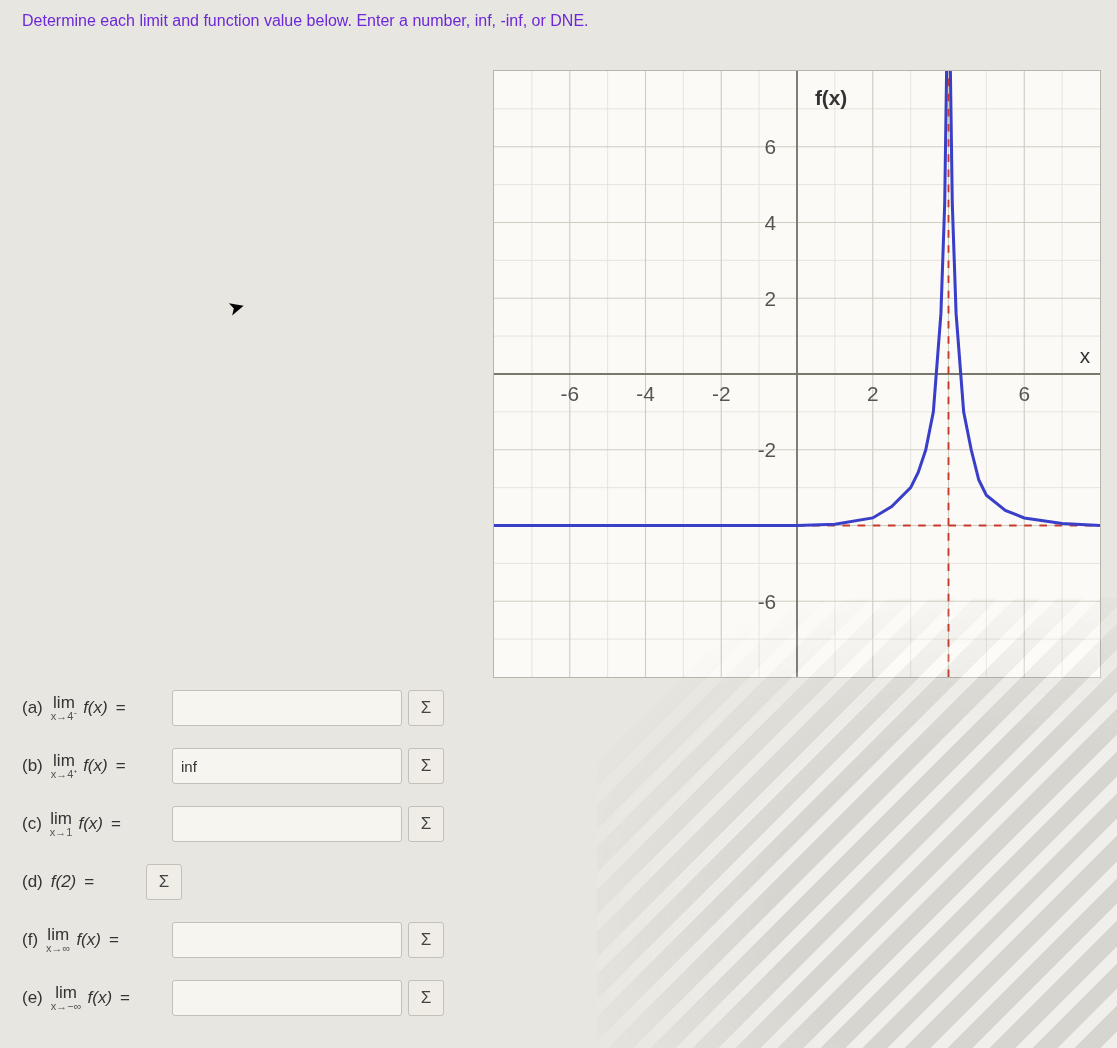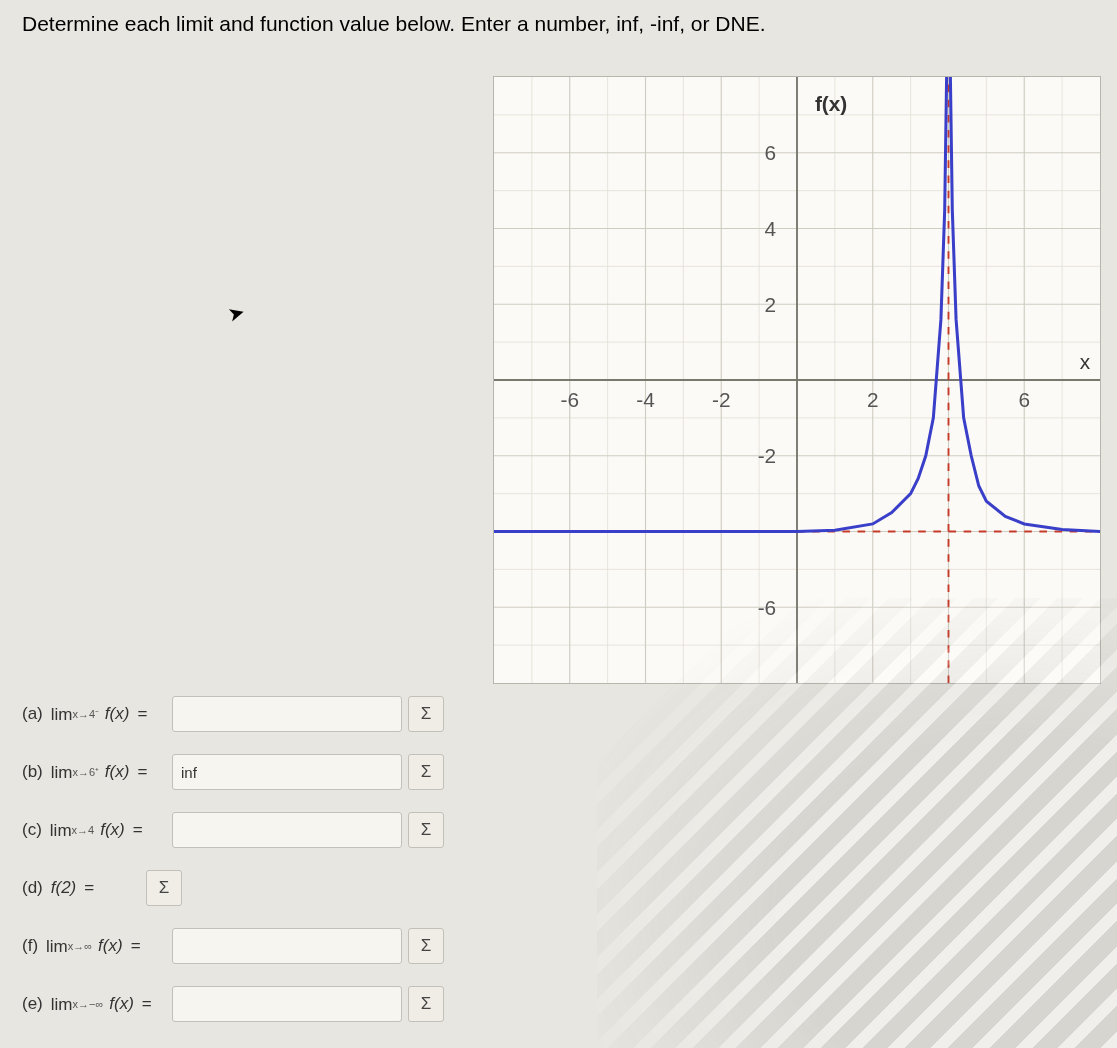--- a/index.html
+++ b/index.html
@@ -6,22 +6,22 @@
   body {
     font-family: Arial, Helvetica, sans-serif;
     background: #e8e6e0;
     width: 1117px;
     height: 1048px;
     color: #333;
     position: relative;
   }
   .instruction {
     padding: 12px 22px 0 22px;
-    font-size: 21px;
-    color: #000000;
+    font-size: 16px;
+    color: #6d28d9;
   }
   .content-area {
     position: relative;
     width: 100%;
     height: 640px;
   }
   .cursor {
     position: absolute;
     left: 228px;
     top: 265px;
@@ -52,21 +52,21 @@
     margin: 10px 0 22px 0;
     font-size: 17px;
     color: #333;
   }
   .qlabel {
     display: inline-flex;
     align-items: center;
     min-width: 150px;
   }
   .letter { margin-right: 6px; }
-  .lim-wrap { display: inline-flex; align-items: center; line-height: 1; margin: 0 4px 0 2px; }
+  .lim-wrap { display: inline-flex; flex-direction: column; align-items: center; line-height: 1; margin: 0 4px 0 2px; }
   .lim-top { font-size: 17px; }
   .lim-bot { font-size: 11px; color: #555; }
   .fx { font-style: italic; margin: 0 4px 0 2px; }
   .eq { margin: 0 6px 0 4px; }
   .ans-input {
     width: 230px;
     height: 36px;
     padding: 4px 8px;
     border: 1px solid #c2c0b8;
     border-radius: 3px;
@@ -199,35 +199,35 @@
     </span>
     <input class="ans-input" value="" style="">
     <button class="sigma-btn">Σ</button>
   </div>
 
   <div class="qrow">
     <span class="qlabel">
       <span class="letter">(b)</span>
       <span class="lim-wrap">
           <span class="lim-top">lim</span>
-          <span class="lim-bot">x→6⁺</span>
+          <span class="lim-bot">x→4⁺</span>
         </span>
       <span class="fx">f(x)</span>
       <span class="eq">=</span>
     </span>
     <input class="ans-input" value="inf" style="">
     <button class="sigma-btn">Σ</button>
   </div>
 
   <div class="qrow">
     <span class="qlabel">
       <span class="letter">(c)</span>
       <span class="lim-wrap">
           <span class="lim-top">lim</span>
-          <span class="lim-bot">x→4</span>
+          <span class="lim-bot">x→1</span>
         </span>
       <span class="fx">f(x)</span>
       <span class="eq">=</span>
     </span>
     <input class="ans-input" value="" style="">
     <button class="sigma-btn">Σ</button>
   </div>
 
   <div class="qrow">
     <span class="qlabel" style="min-width:118px">

